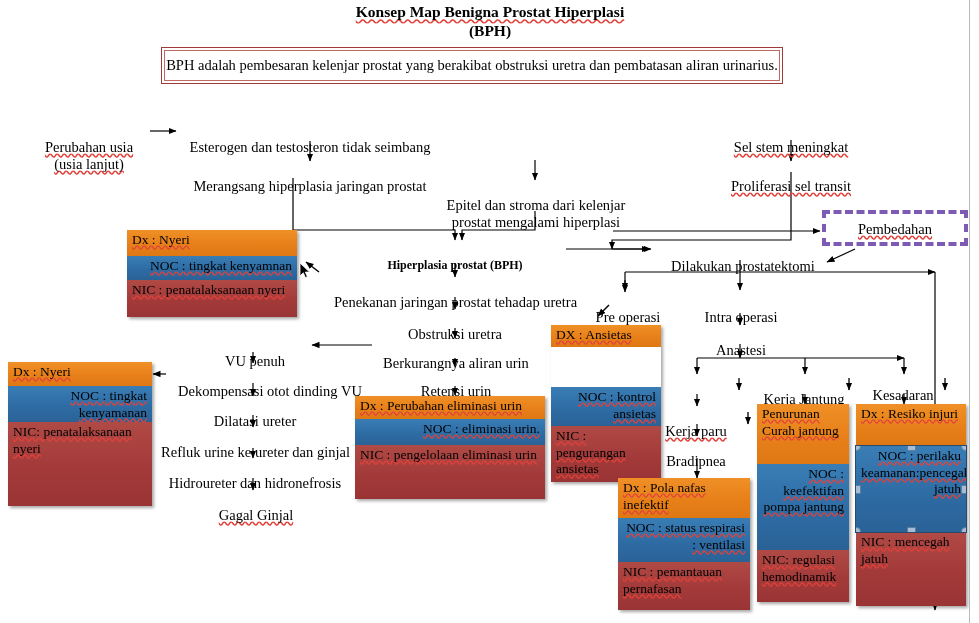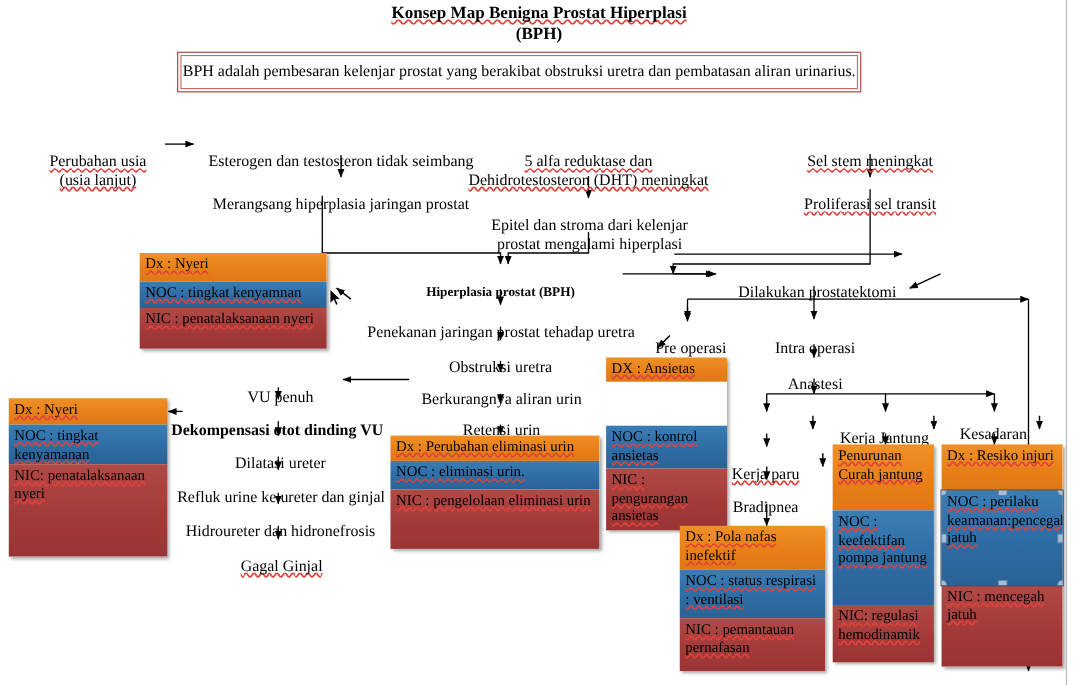--- a/index.html
+++ b/index.html
@@ -31,21 +31,21 @@
            border:1px solid #a33a3a;background:#fff;padding:2px;box-sizing:border-box;}
   #descbox .inner{border:1px solid #c06a63;width:100%;height:100%;box-sizing:border-box;
                   display:flex;align-items:center;justify-content:center;}
   #descbox .inner span{font-size:14.5px;}
 
   
   .nbox{position:absolute;box-shadow:2px 2px 3px rgba(0,0,0,.35);}
   .band{box-sizing:border-box;padding:2px 5px;font-size:13.5px;line-height:16.5px;
         overflow:hidden;}
   .b-dx{background:linear-gradient(180deg,#ef9026 0%,#e8801a 55%,#de7812 100%);}
-  .b-noc{background:linear-gradient(180deg,#3a7db5 0%,#2e6ca4 55%,#2a6296 100%);}
+  .b-noc{background:linear-gradient(180deg,#3a7db5 0%,#2e6ca4 55%,#2a6296 100%);text-align:right;}
   .b-nic{background:linear-gradient(180deg,#b04a45 0%,#a33a3a 55%,#9a3434 100%);}
 
   
   .sel{position:relative;outline:1px solid #2a4a6b;}
   .hnd{position:absolute;width:7px;height:7px;background:#a8bdd4;
        border:1px solid #5a7фа0;border:1px solid #5a7fa0;border-radius:50%;}
   .hnd.sq{border-radius:1px;}
   .hnd.tl{left:-4px;top:-4px} .hnd.tc{left:50%;margin-left:-4px;top:-4px}
   .hnd.tr{right:-4px;top:-4px} .hnd.ml{left:-4px;top:50%;margin-top:-4px}
   .hnd.mr{right:-4px;top:50%;margin-top:-4px} .hnd.bl{left:-4px;bottom:-4px}
@@ -176,24 +176,20 @@
   </div>
 
   <div class="t" style="left:176px;top:122px;width:268px;">
     <span>Esterogen dan testosteron tidak seimbang</span>
   </div>
 
   <div class="t" style="left:176px;top:161px;width:268px;">
     <span>Merangsang hiperplasia jaringan prostat</span>
   </div>
 
-  <div class="t" style="left:420px;top:122px;width:230px;">
-    <span class="sp">5 alfa reduktase dan
-Dehidrotestosteron (DHT) meningkat</span>
-  </div>
 
   <div class="t" style="left:432px;top:180px;width:208px;">
     <span>Epitel dan stroma dari kelenjar
 prostat mengalami hiperplasi</span>
   </div>
 
   <div class="t" style="left:716px;top:122px;width:150px;">
     <span class="sp">Sel stem meningkat</span>
   </div>
 
@@ -218,21 +214,21 @@
   </div>
 
   <div class="t" style="left:392px;top:366px;width:128px;">
     <span class="sp">Retensi urin</span>
   </div>
 
   <div class="t" style="left:207px;top:336px;width:96px;">
     <span>VU penuh</span>
   </div>
 
-  <div class="t" style="left:152px;top:366px;width:200px;font-weight:bold;">
+  <div class="t" style="left:170px;top:366px;width:200px;">
     <span>Dekompensasi otot dinding VU</span>
   </div>
 
   <div class="t" style="left:190px;top:396px;width:130px;">
     <span>Dilatasi ureter</span>
   </div>
 
   <div class="t" style="left:153px;top:427px;width:205px;">
     <span>Refluk urine ke ureter dan ginjal</span>
   </div>
@@ -271,20 +267,23 @@
   </div>
 
   <div class="t" style="left:752px;top:374px;width:104px;">
     <span class="sp">Kerja Jantung</span>
   </div>
 
   <div class="t" style="left:858px;top:370px;width:90px;">
     <span>Kesadaran</span>
   </div>
 
+  <div id="pembedahan">
+    <span class="sp">Pembedahan</span>
+  </div>
 
   <div class="nbox" style="left:127px;top:230px;width:170px;">
     <div class="band b-dx" style="height:26px;">
       <span class="sp">Dx : Nyeri</span>
     </div>
     <div class="band b-noc" style="height:24px;">
       <span class="sp">NOC : tingkat kenyamnan</span>
     </div>
     <div class="band b-nic" style="height:37px;">
       <span class="sp">NIC : penatalaksanaan nyeri</span>

